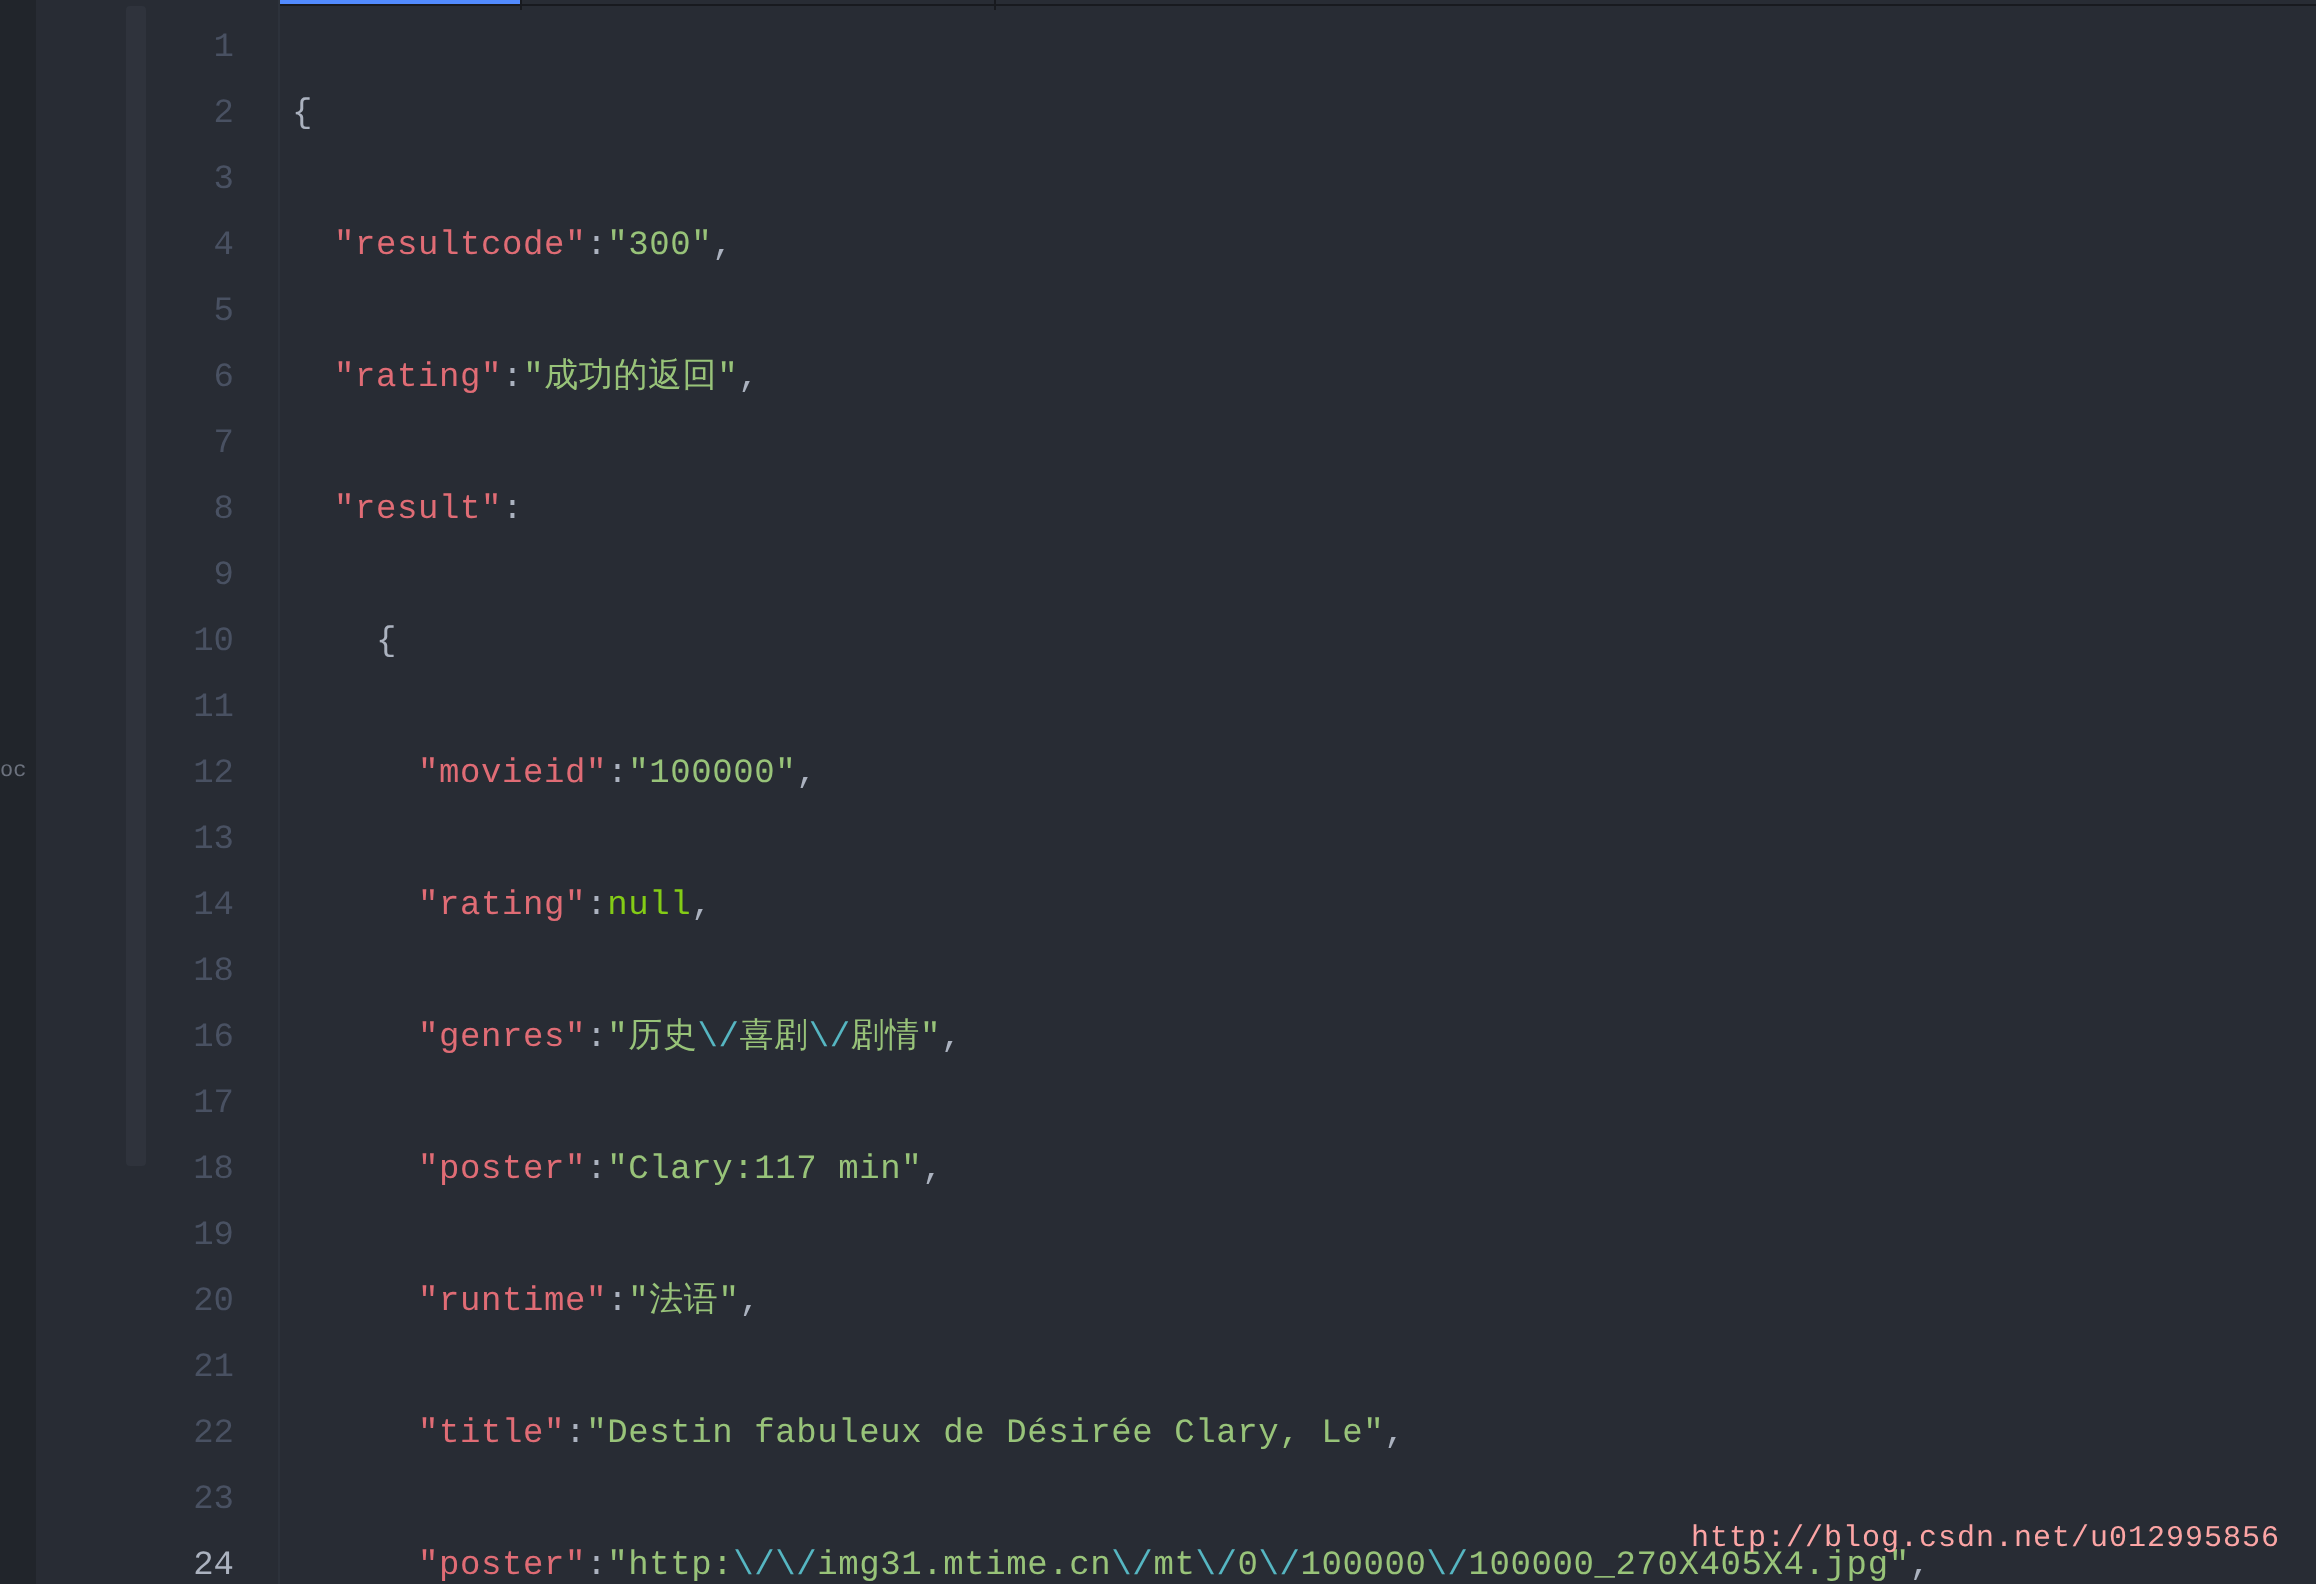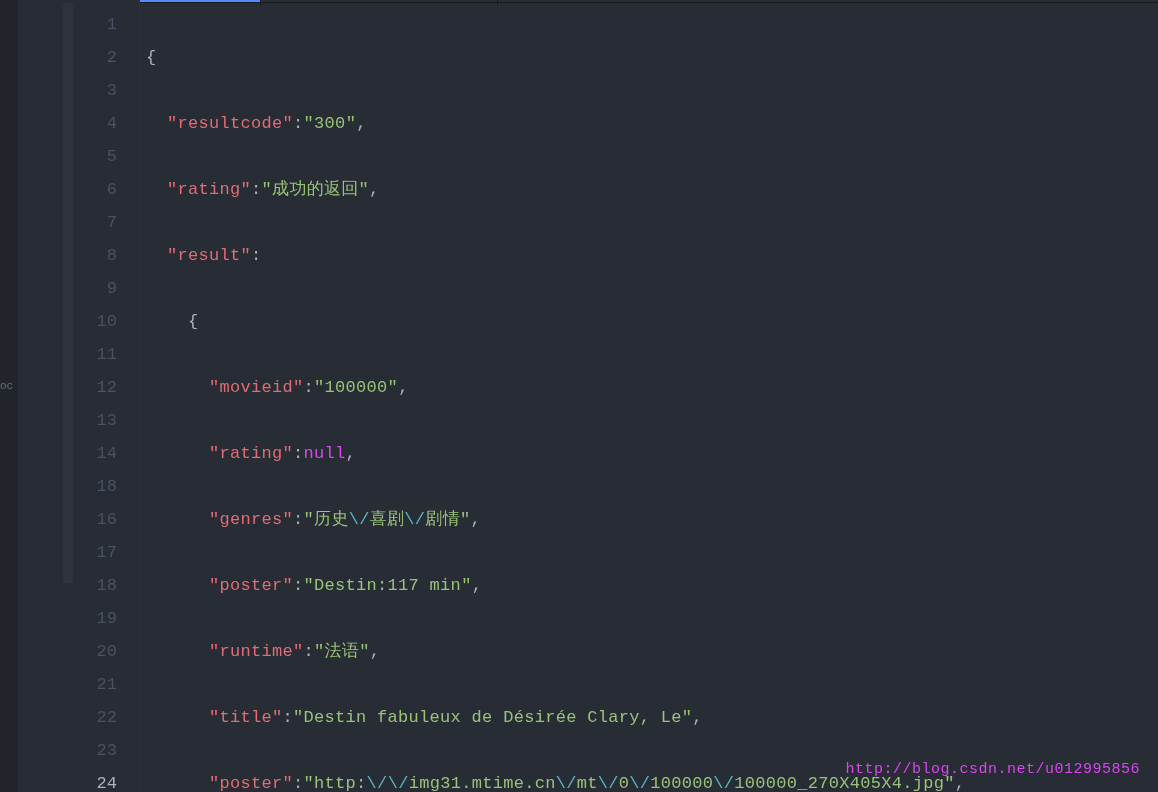--- a/index.html
+++ b/index.html
@@ -99,27 +99,27 @@
       position: absolute;
       left: 497px;
       top: 0;
       width: 1px;
       height: 5px;
       background: #181a1f;
     }
     .p { color: #abb2bf; } 
     .k { color: #e06c75; } 
     .s { color: #98c379; } 
-    .n { color: #d946ef; } 
+    .n { color: #84cc16; } 
     .e { color: #56b6c2; } 
     .watermark {
       position: absolute;
       right: 18px;
       bottom: 14px;
-      color: #d946ef;
+      color: #fca5a5;
       font-size: 15px;
       letter-spacing: 0.5px;
     }
     .scrollbar-track {
       position: absolute;
       left: 63px;
       top: 3px;
       width: 10px;
       height: 786px;
     }
@@ -177,21 +177,21 @@
   </div>
   <div class="code-area">
 <div class="code-line"><span class="p">{</span></div>
 <div class="code-line">  <span class="k">"</span><span class="k">resultcode</span><span class="k">"</span><span class="p">:</span><span class="s">"</span><span class="s">300</span><span class="s">"</span><span class="p">,</span></div>
 <div class="code-line">  <span class="k">"</span><span class="k">rating</span><span class="k">"</span><span class="p">:</span><span class="s">"</span><span class="s">成功的返回</span><span class="s">"</span><span class="p">,</span></div>
 <div class="code-line">  <span class="k">"</span><span class="k">result</span><span class="k">"</span><span class="p">:</span></div>
 <div class="code-line">    <span class="p">{</span></div>
 <div class="code-line">      <span class="k">"</span><span class="k">movieid</span><span class="k">"</span><span class="p">:</span><span class="s">"</span><span class="s">100000</span><span class="s">"</span><span class="p">,</span></div>
 <div class="code-line">      <span class="k">"</span><span class="k">rating</span><span class="k">"</span><span class="p">:</span><span class="n">null</span><span class="p">,</span></div>
 <div class="code-line">      <span class="k">"</span><span class="k">genres</span><span class="k">"</span><span class="p">:</span><span class="s">"</span><span class="s">历史</span><span class="e">\/</span><span class="s">喜剧</span><span class="e">\/</span><span class="s">剧情</span><span class="s">"</span><span class="p">,</span></div>
-<div class="code-line">      <span class="k">"</span><span class="k">poster</span><span class="k">"</span><span class="p">:</span><span class="s">"</span><span class="s">Destin:117 min</span><span class="s">"</span><span class="p">,</span></div>
+<div class="code-line">      <span class="k">"</span><span class="k">poster</span><span class="k">"</span><span class="p">:</span><span class="s">"</span><span class="s">Clary:117 min</span><span class="s">"</span><span class="p">,</span></div>
 <div class="code-line">      <span class="k">"</span><span class="k">runtime</span><span class="k">"</span><span class="p">:</span><span class="s">"</span><span class="s">法语</span><span class="s">"</span><span class="p">,</span></div>
 <div class="code-line">      <span class="k">"</span><span class="k">title</span><span class="k">"</span><span class="p">:</span><span class="s">"</span><span class="s">Destin fabuleux de Désirée Clary, Le</span><span class="s">"</span><span class="p">,</span></div>
 <div class="code-line">      <span class="k">"</span><span class="k">poster</span><span class="k">"</span><span class="p">:</span><span class="s">"</span><span class="s">http:</span><span class="e">\/</span><span class="e">\/</span><span class="s">img31.mtime.cn</span><span class="e">\/</span><span class="s">mt</span><span class="e">\/</span><span class="s">0</span><span class="e">\/</span><span class="s">100000</span><span class="e">\/</span><span class="s">100000_270X405X4.jpg</span><span class="s">"</span><span class="p">,</span></div>
 
 
 
 
 
 
 

